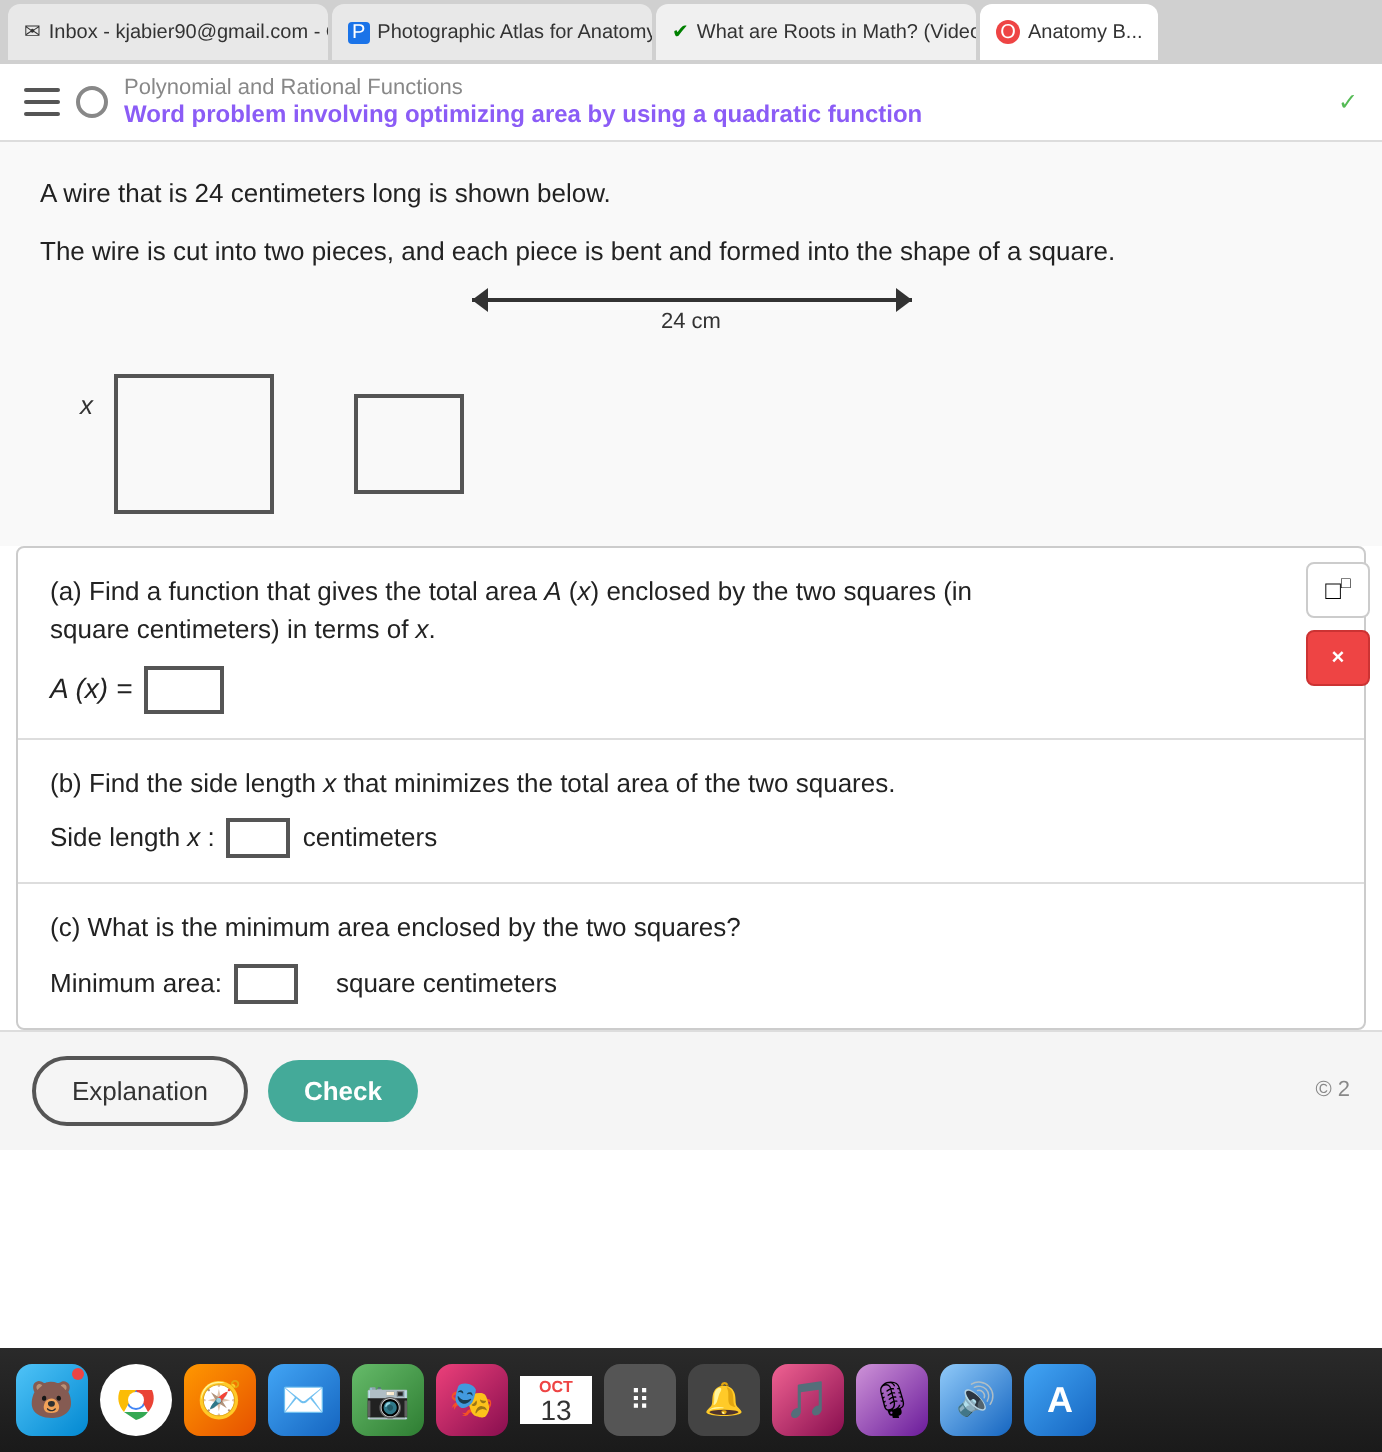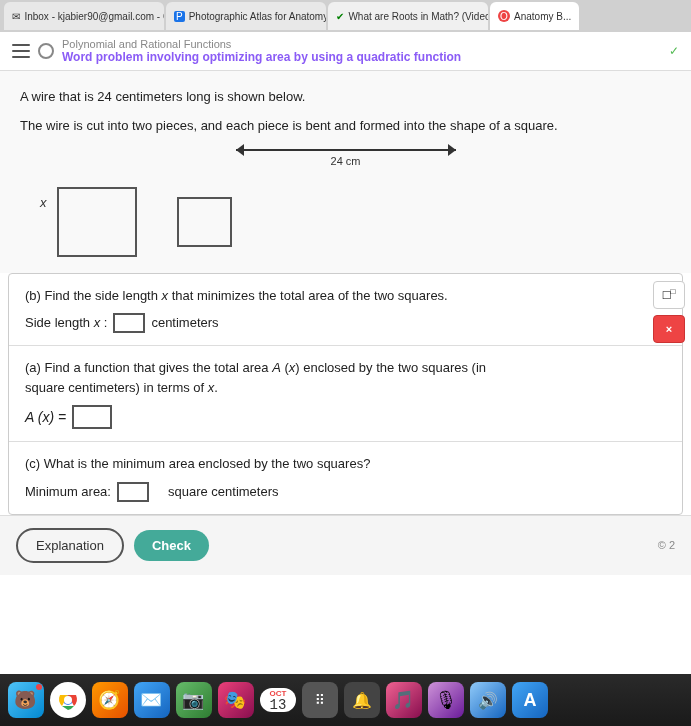--- a/index.html
+++ b/index.html
@@ -302,21 +302,21 @@
     .date-badge {
       background: transparent;
       color: white;
       text-align: center;
       font-size: 9px;
       display: flex;
       flex-direction: column;
       align-items: center;
     }
     .date-badge .month { font-size: 9px; color: #aaa; text-transform: uppercase; }
-    .date-badge .day { font-size: 18px; font-weight: 300; color: white; font-family: Liberation Mono, monospace; }
+    .date-badge .day { font-size: 18px; font-weight: 300; color: white; }
     .badge-dot {
       width: 6px;
       height: 6px;
       background: #e44;
       border-radius: 50%;
       position: absolute;
       top: 2px;
       right: 2px;
     }
     .taskbar-icon-wrap {
@@ -399,37 +399,37 @@
         <div class="square-box small"></div>
       </div>
     </div>
   </div>
 
   <div class="questions-wrapper">
     <div class="questions-area">
 
       <div class="question-block">
         <div style="font-size:13px;">
+          <span>(a) Find a function that gives the total area <em>A</em> (<em>x</em>) enclosed by the two squares (in</span><br>
+          <span>square centimeters) in terms of <em>x</em>.</span>
+        </div>
+        <div class="question-answer-row">
+          <span class="math-text"><em>A</em> (<em>x</em>) =</span>
+          <div class="answer-box"></div>
+        </div>
+      </div>
+
+      <div class="question-block">
+        <div style="font-size:13px;">
           <span>(b) Find the side length <em>x</em> that minimizes the total area of the two squares.</span>
         </div>
         <div class="question-answer-row">
           <span style="font-size:13px;">Side length <em>x</em> :</span>
           <div class="answer-box-small"></div>
           <span style="font-size:13px;">centimeters</span>
-        </div>
-      </div>
-
-      <div class="question-block">
-        <div style="font-size:13px;">
-          <span>(a) Find a function that gives the total area <em>A</em> (<em>x</em>) enclosed by the two squares (in</span><br>
-          <span>square centimeters) in terms of <em>x</em>.</span>
-        </div>
-        <div class="question-answer-row">
-          <span class="math-text"><em>A</em> (<em>x</em>) =</span>
-          <div class="answer-box"></div>
         </div>
       </div>
 
       <div class="question-block">
         <div style="font-size:13px;">
           <span>(c) What is the minimum area enclosed by the two squares?</span>
         </div>
         <div class="question-answer-row">
           <span style="font-size:13px;">Minimum area:</span>
           <div class="answer-box-small"></div>
@@ -486,21 +486,21 @@
   </div>
 
   <div class="taskbar-icon" style="background:linear-gradient(135deg,#66bb6a,#2e7d32);border-radius:8px;">
     <span style="font-size:18px;">📷</span>
   </div>
 
   <div class="taskbar-icon" style="background:linear-gradient(135deg,#ec407a,#880e4f);border-radius:8px;">
     <span style="font-size:18px;">🎭</span>
   </div>
 
-  <div class="date-badge taskbar-icon" style="background:#fff;border-radius:16px;width:36px;height:24px;">
+  <div class="date-badge taskbar-icon" style="background:#fff;border-radius:0;width:36px;height:24px;">
     <span class="month" style="font-size:8px;font-weight:600;color:#e44;">OCT</span>
     <span class="day" style="font-size:14px;font-weight:300;color:#333;line-height:1;">13</span>
   </div>
 
   <div class="taskbar-icon grid-icon" style="background:#555;border-radius:8px;">
     <span style="font-size:14px;color:white;">⠿</span>
   </div>
 
   <div class="taskbar-icon notification-icon" style="background:#444;border-radius:8px;">
     <span style="font-size:16px;">🔔</span>

